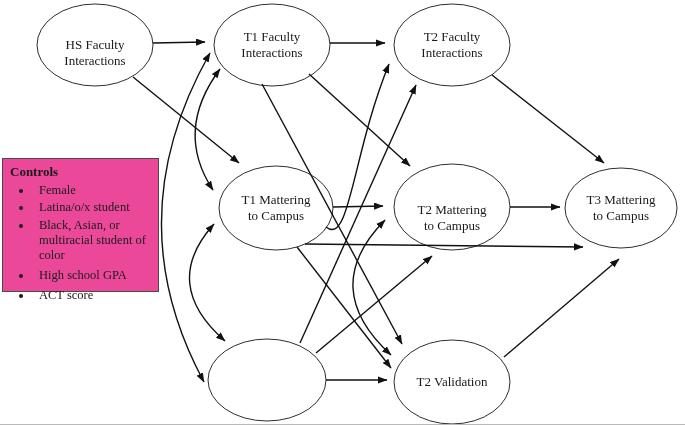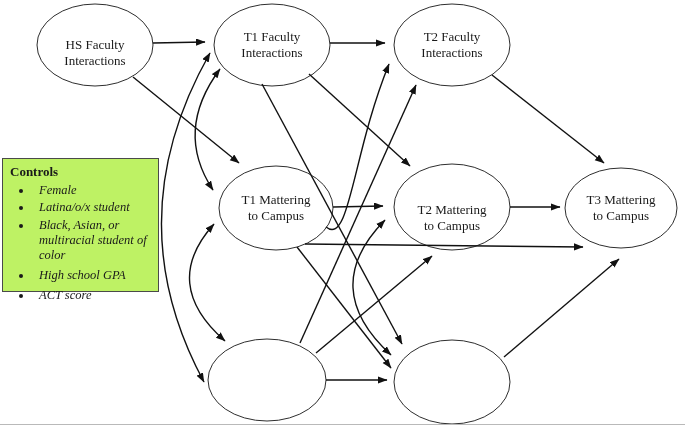--- a/index.html
+++ b/index.html
@@ -9,26 +9,26 @@
     overflow:hidden;border-bottom:1px solid #b9b9b9;box-sizing:border-box;
   }
   .layer{position:absolute;left:0;top:0;}
   .nlabel{
     position:absolute;transform:translate(-50%,-50%);
     width:120px;text-align:center;font-size:13px;line-height:1.22;
     pointer-events:none;white-space:nowrap;
   }
   .controls-box{
     position:absolute;left:2px;top:158px;width:157px;height:134px;
-    border:1.3px solid #4a4a4a;background:#bef264;box-sizing:border-box;
+    border:1.3px solid #4a4a4a;background:#ec4899;box-sizing:border-box;
   }
   .controls-title{font-weight:bold;font-size:13px;margin:5px 0 1px 7px;}
   .controls-list{
     margin:0;padding:0 4px 0 30px;list-style:disc outside;
-    font-size:12.5px;line-height:1.2;font-style:italic;
+    font-size:12.5px;line-height:1.2;
   }
   .controls-list li{margin-top:2.5px;padding-left:6px;}
   .controls-list li.gap{margin-top:5px;}
   svg .edge{stroke:#111111;stroke-width:1.4;fill:none;}
   svg .node-ellipse{stroke:#2e2e2e;stroke-width:1;fill:#ffffff;}
 </style>
 </head>
 <body>
 
 <div class="stage">
@@ -89,20 +89,23 @@
     <div>to Campus</div>
   </div>
   <div class="nlabel" style="left:452px;top:218px;">
     <div>T2 Mattering</div>
     <div>to Campus</div>
   </div>
   <div class="nlabel" style="left:621px;top:208px;">
     <div>T3 Mattering</div>
     <div>to Campus</div>
   </div>
+  <div class="nlabel" style="left:452px;top:382px;">
+    <div>T2 Validation</div>
+  </div>
 
   <div class="controls-box">
     <div class="controls-title">Controls</div>
     <ul class="controls-list">
       <li>Female</li>
       <li>Latina/o/x student</li>
       <li>Black, Asian, or multiracial student of color</li>
       <li class="gap">High school GPA</li>
       <li class="gap">ACT score</li>
     </ul>

